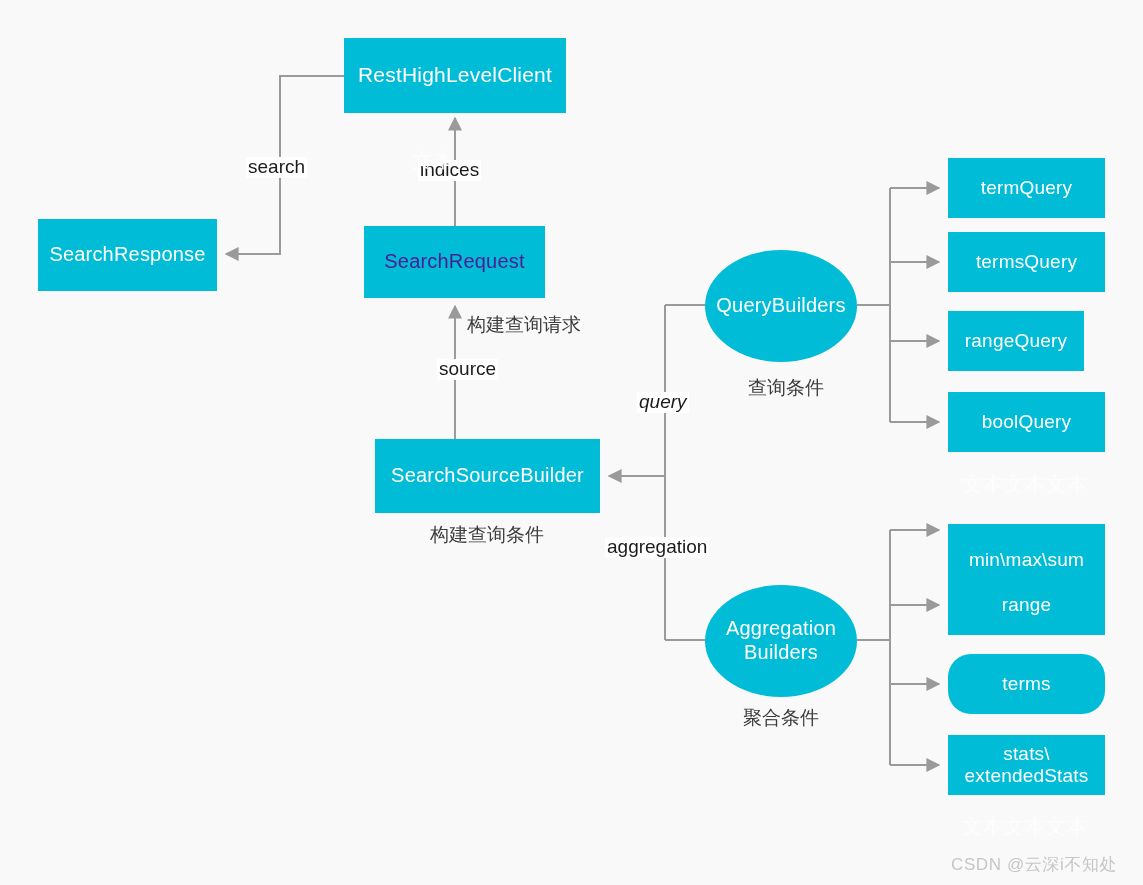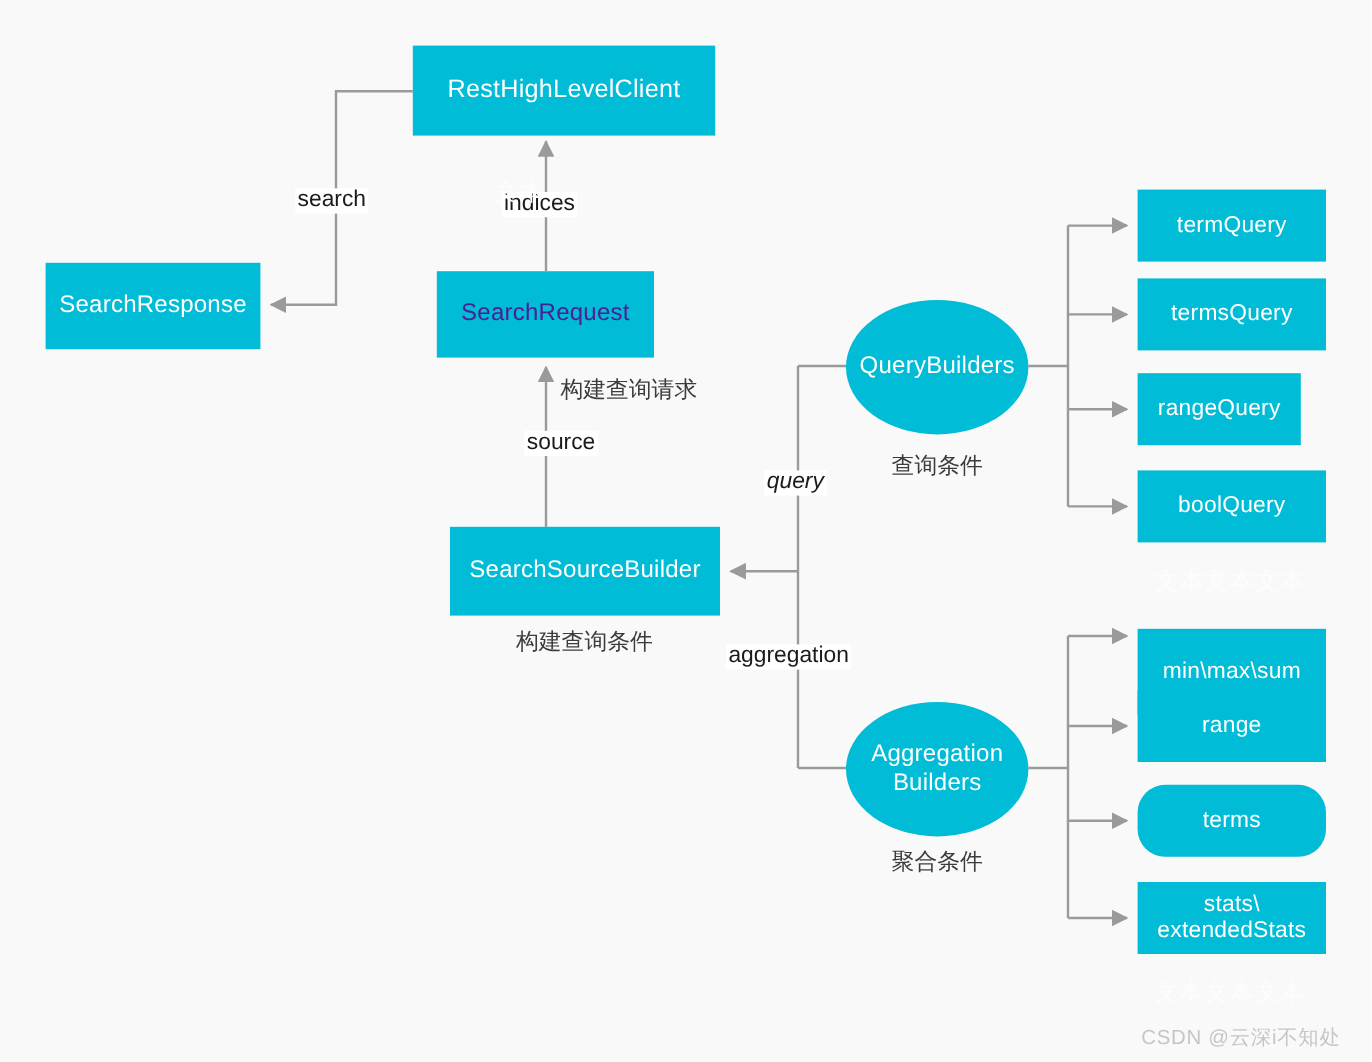--- a/index.html
+++ b/index.html
@@ -104,21 +104,21 @@
 
       <path d="M 857 640 L 890 640"></path>
       <path d="M 890 530 L 890 765"></path>
       <path d="M 890 530 L 939 530" marker-end="url(#arrow)"></path>
       <path d="M 890 605 L 939 605" marker-end="url(#arrow)"></path>
       <path d="M 890 684 L 939 684" marker-end="url(#arrow)"></path>
       <path d="M 890 765 L 939 765" marker-end="url(#arrow)"></path>
     </g>
   </svg>
 
-  <div class="node rect" style="left: 344px; top: 38px; width: 252px; height: 75px; font-size: 21px; background: rgb(0, 188, 214); color: rgb(255, 255, 255);">
+  <div class="node rect" style="left: 344px; top: 38px; width: 222px; height: 75px; font-size: 21px; background: rgb(0, 188, 214); color: rgb(255, 255, 255);">
     <span class="node-label">RestHighLevelClient</span>
   </div>
   <div class="node rect" style="left: 38px; top: 219px; width: 179px; height: 72px; font-size: 20px; background: rgb(0, 188, 214); color: rgb(255, 255, 255);">
     <span class="node-label">SearchResponse</span>
   </div>
   <div class="node rect" style="left: 364px; top: 226px; width: 181px; height: 72px; font-size: 20px; background: rgb(0, 188, 214); color: #4c1d95;">
     <span class="node-label">SearchRequest</span>
   </div>
   <div class="node rect" style="left: 375px; top: 439px; width: 225px; height: 74px; font-size: 20px; background: rgb(0, 188, 214); color: rgb(255, 255, 255);">
     <span class="node-label">SearchSourceBuilder</span>
@@ -157,21 +157,21 @@
   </div>
 
   <div class="edge-label" style="left: 246px; top: 157px;">search</div>
   <div class="edge-label" style="left: 418px; top: 160px;">indices</div>
   <div class="edge-label" style="left: 437px; top: 359px;">source</div>
   <div class="edge-label" style="left: 637px; top: 392px; font-style: italic;">query</div>
   <div class="edge-label" style="left: 605px; top: 537px;">aggregation</div>
 
   <div class="caption" style="left: 459px; top: 312px; width: 130px;">构建查询请求</div>
   <div class="caption" style="left: 422px; top: 522px; width: 130px;">构建查询条件</div>
-  <div class="caption" style="left: 738px; top: 375px; width: 86px;">查询条件</div>
+  <div class="caption" style="left: 738px; top: 375px; width: 86px; text-align: right;">查询条件</div>
   <div class="caption" style="left: 738px; top: 705px; width: 86px;">聚合条件</div>
 
   <div class="watermark" style="left: 412px; top: 126px; margin-top: 21px;">文本</div>
   <div class="watermark" style="left: 962px; top: 471px;">文本文本文本</div>
   <div class="watermark" style="left: 962px; top: 813px;">文本文本文本</div>
 
   <div class="credit" style="left: 951px; top: 853px;">CSDN @云深i不知处</div>
 
 </div>
 

